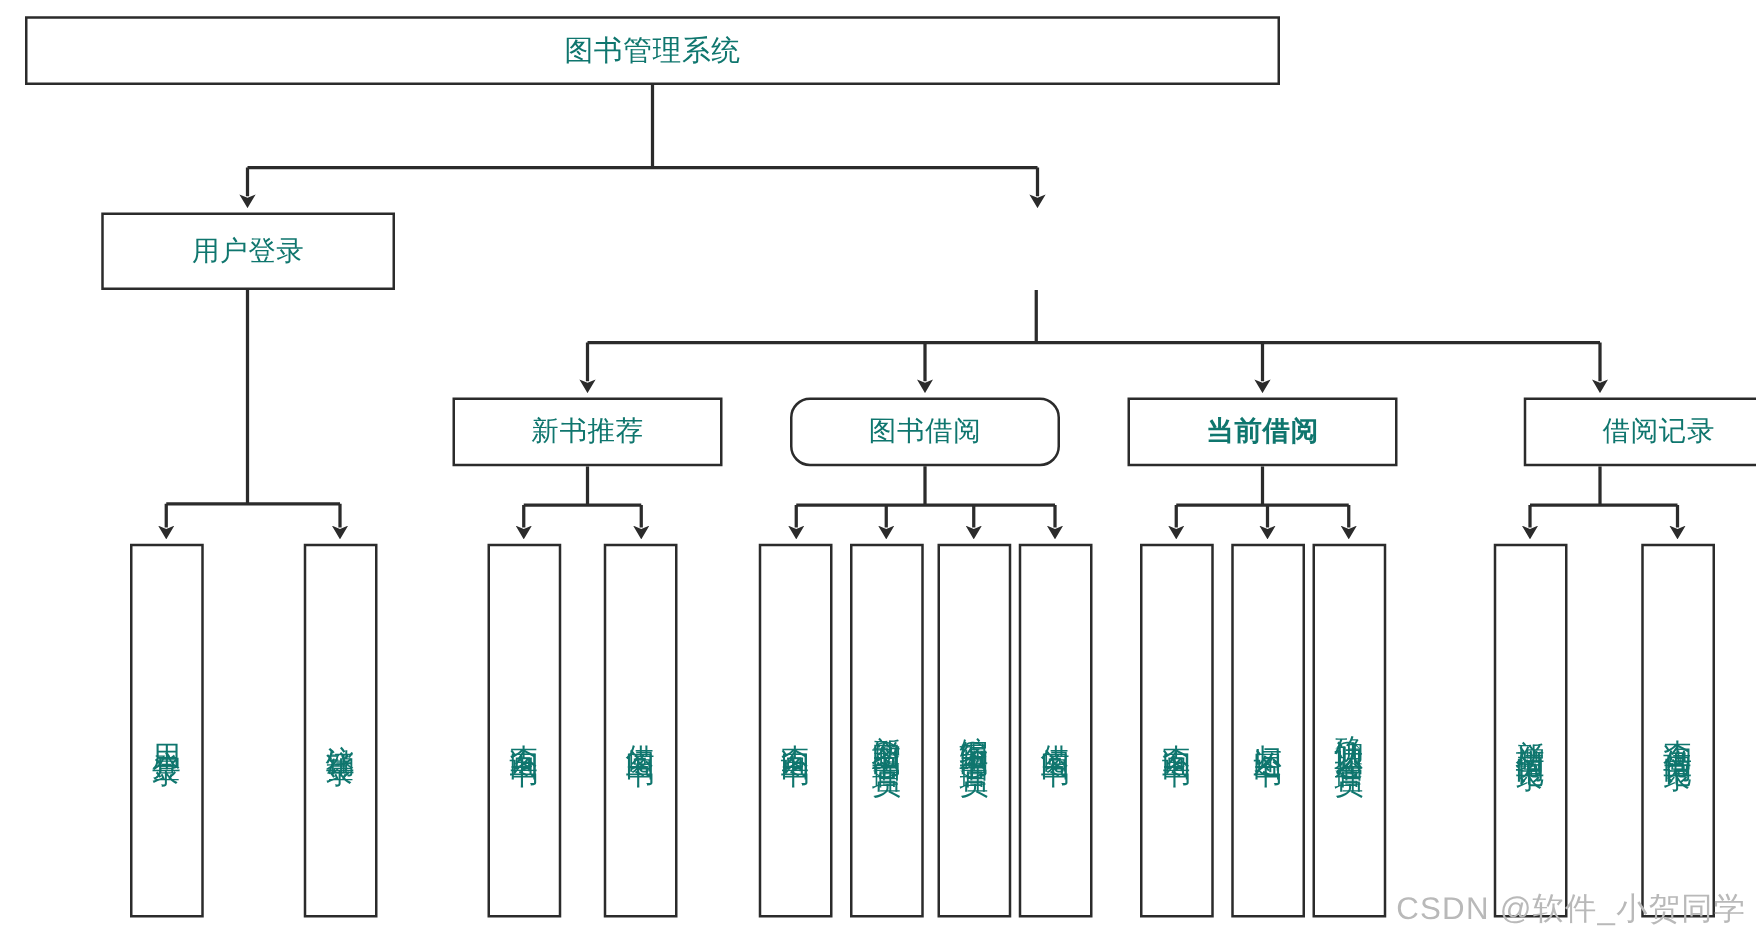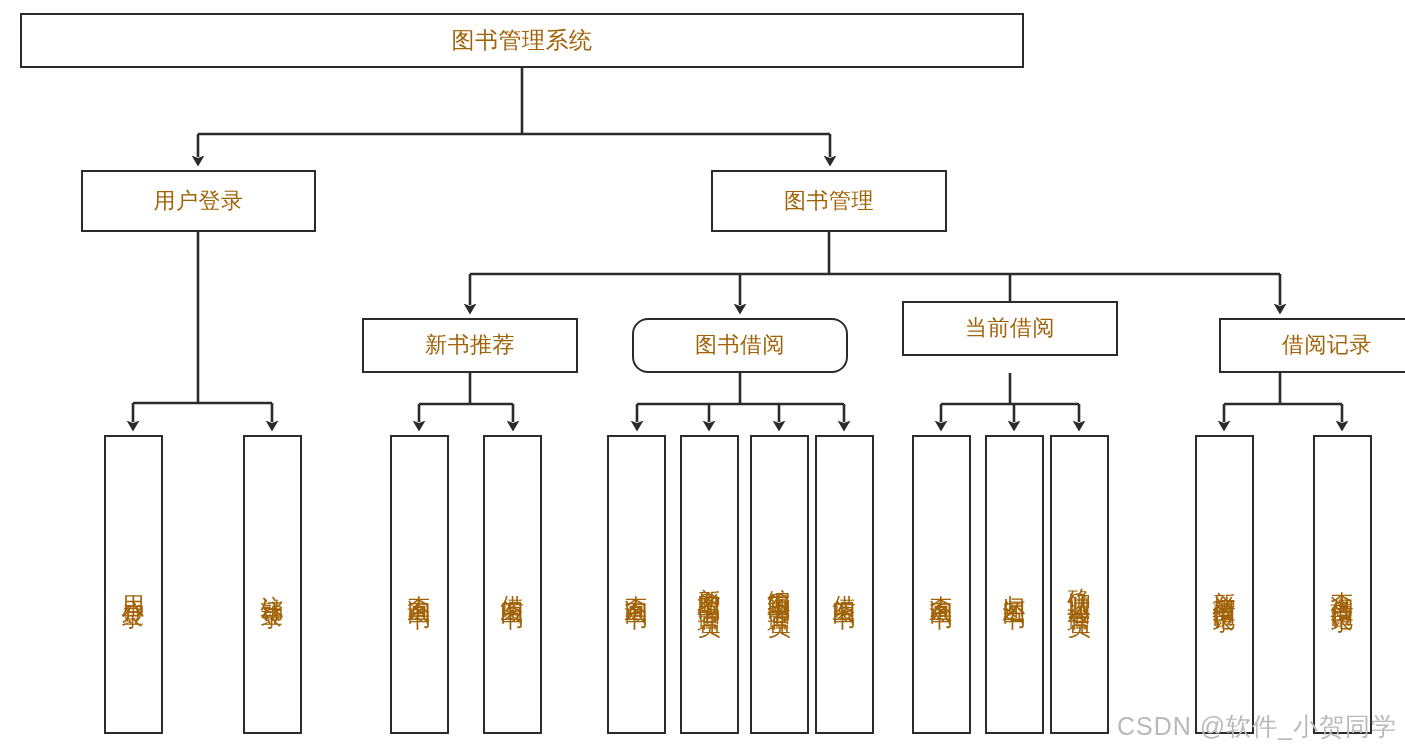--- a/index.html
+++ b/index.html
@@ -21,21 +21,21 @@
     pointer-events:none;
   }
   .node{
     position:absolute;
     box-sizing:border-box;
     background:#ffffff;
     border:2.5px solid #2b2b2b;
     display:flex;
     align-items:center;
     justify-content:center;
-    color:#a16207;
+    color:#0f766e;
     z-index:2;
   }
   .node .label{
     display:block;
     line-height:1.12;
     letter-spacing:0.5px;
     white-space:nowrap;
   }
   
   .node.h .label{
@@ -129,31 +129,28 @@
     </g>
   </svg>
 
   <div class="node h root" style="left:20px;top:13px;width:1004px;height:55px;">
     <span class="label">图书管理系统</span>
   </div>
 
   <div class="node h" style="left:81px;top:170px;width:235px;height:62px;">
     <span class="label">用户登录</span>
   </div>
-  <div class="node h" style="left:711px;top:170px;width:236px;height:62px;">
-    <span class="label">图书管理</span>
-  </div>
 
   <div class="node h" style="left:362px;top:318px;width:216px;height:55px;">
     <span class="label">新书推荐</span>
   </div>
   <div class="node h" style="left:632px;top:318px;width:216px;height:55px;border-radius:16px;">
     <span class="label">图书借阅</span>
   </div>
-  <div class="node h" style="left:902px;top:301px;width:216px;height:55px;">
+  <div class="node h" style="left:902px;top:318px;width:216px;height:55px;font-weight:bold;">
     <span class="label">当前借阅</span>
   </div>
   <div class="node h" style="left:1172px;top:318px;width:216px;height:55px;margin-left:47px;">
     <span class="label">借阅记录</span>
   </div>
 
   <div class="node v mid" style="left:104px;top:435px;width:59px;height:299px;">
     <span class="label">用户登录</span>
   </div>
   <div class="node v mid" style="left:243px;top:435px;width:59px;height:299px;">

